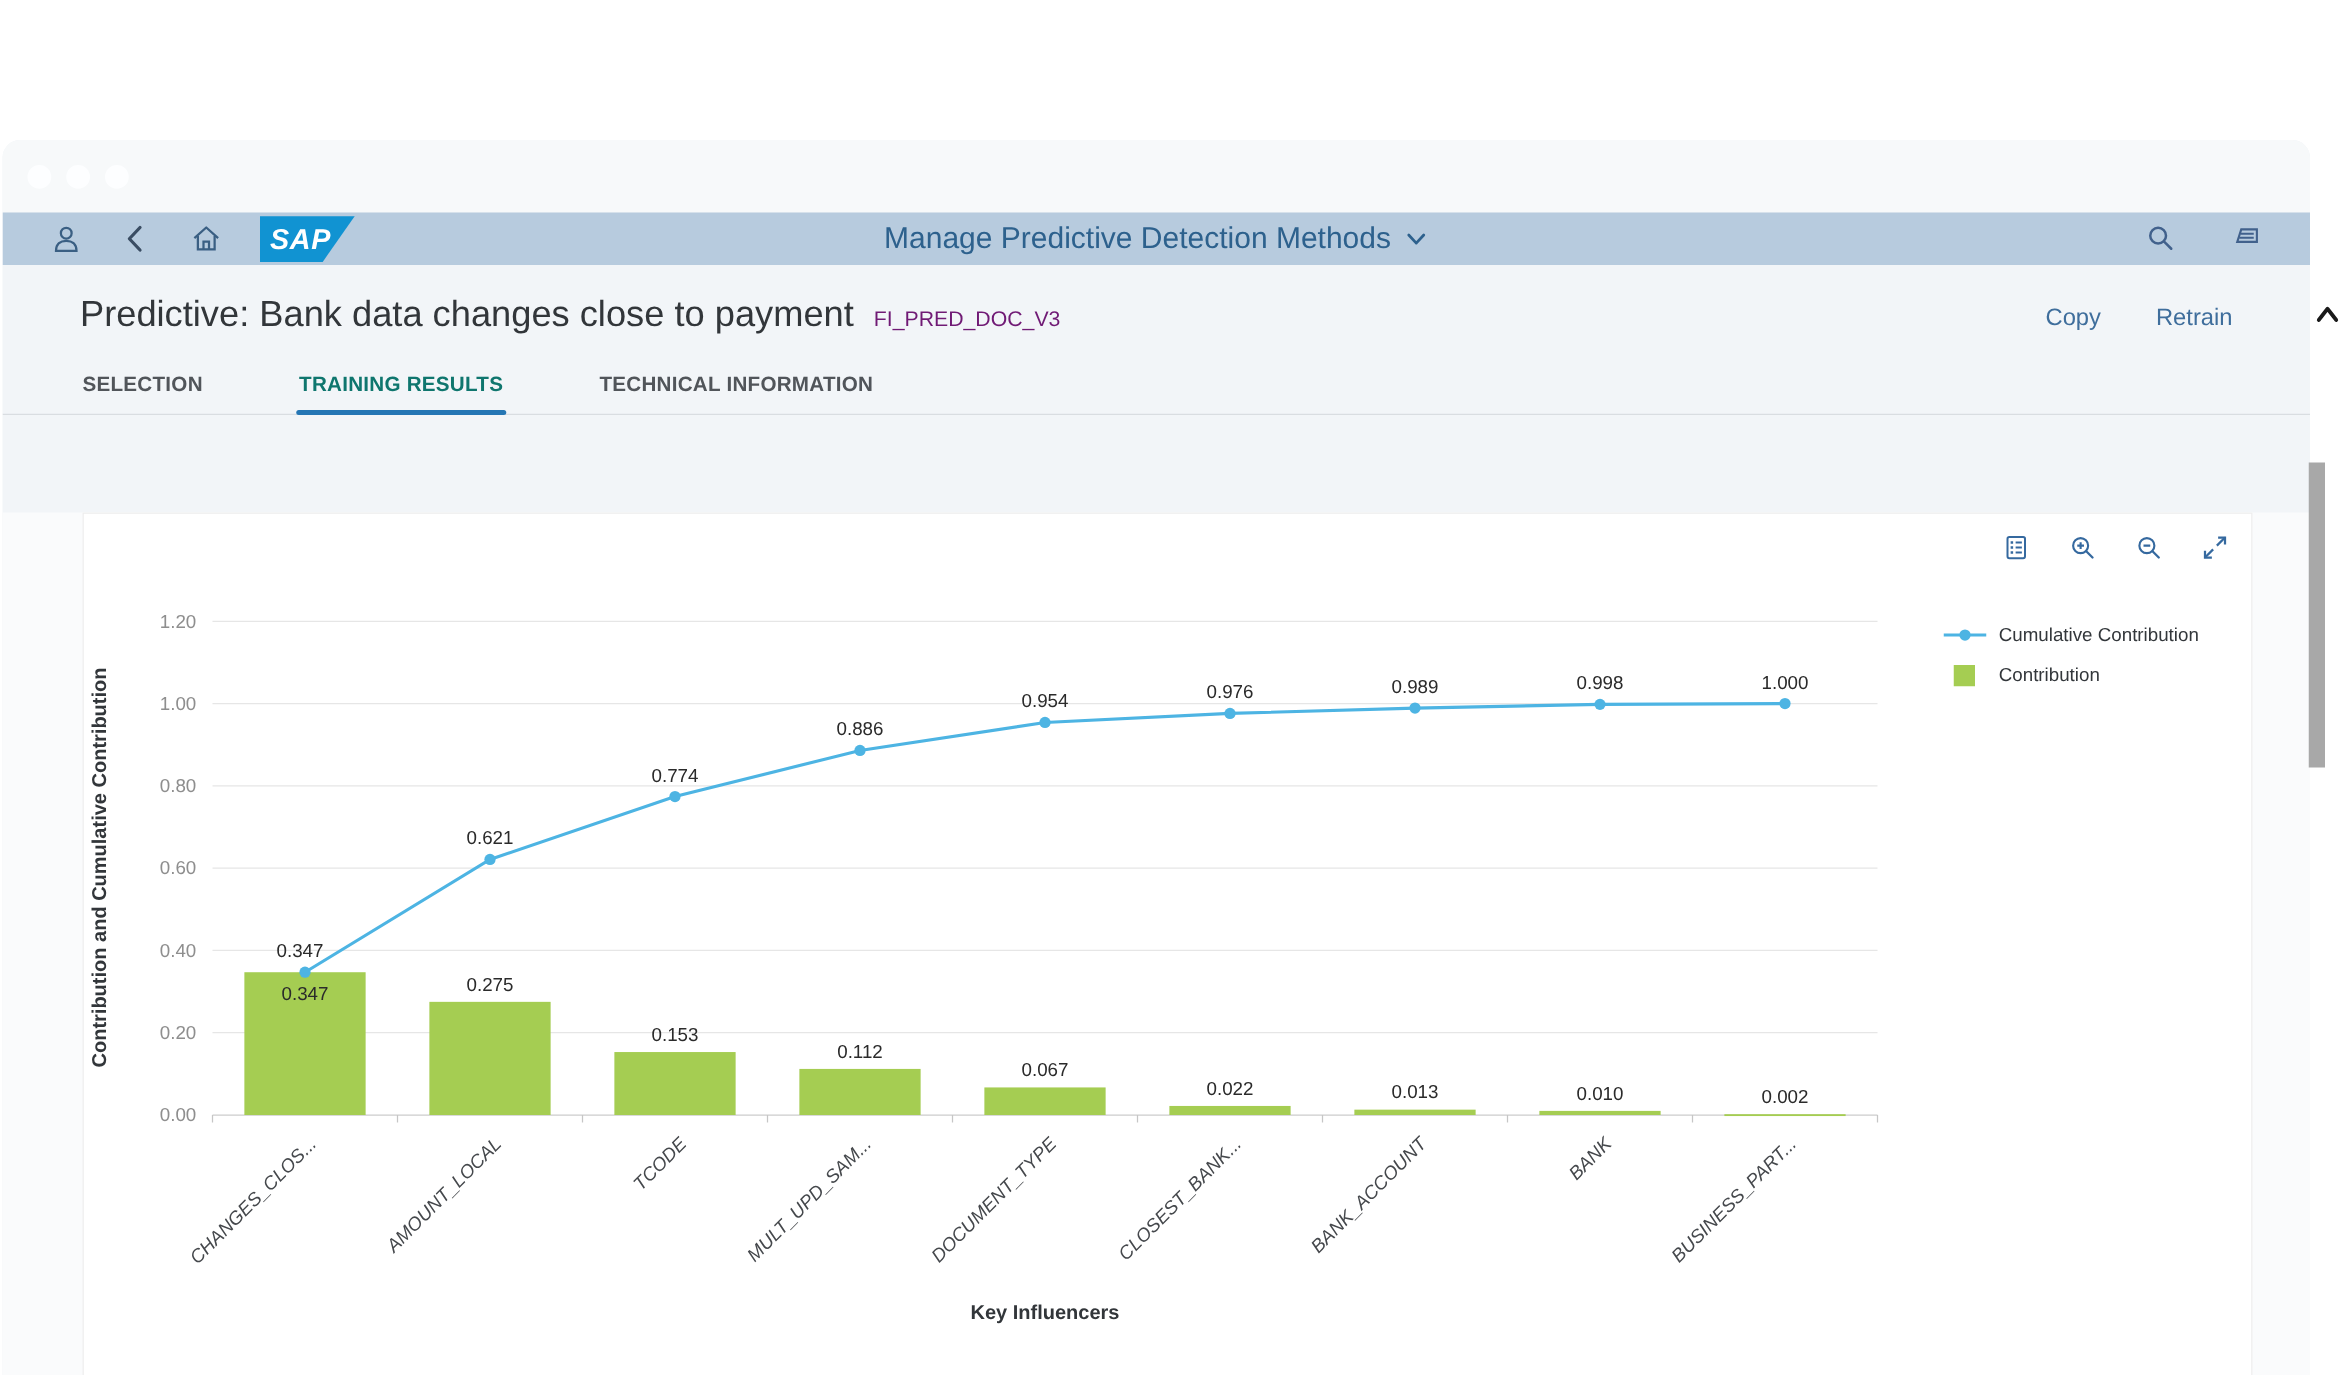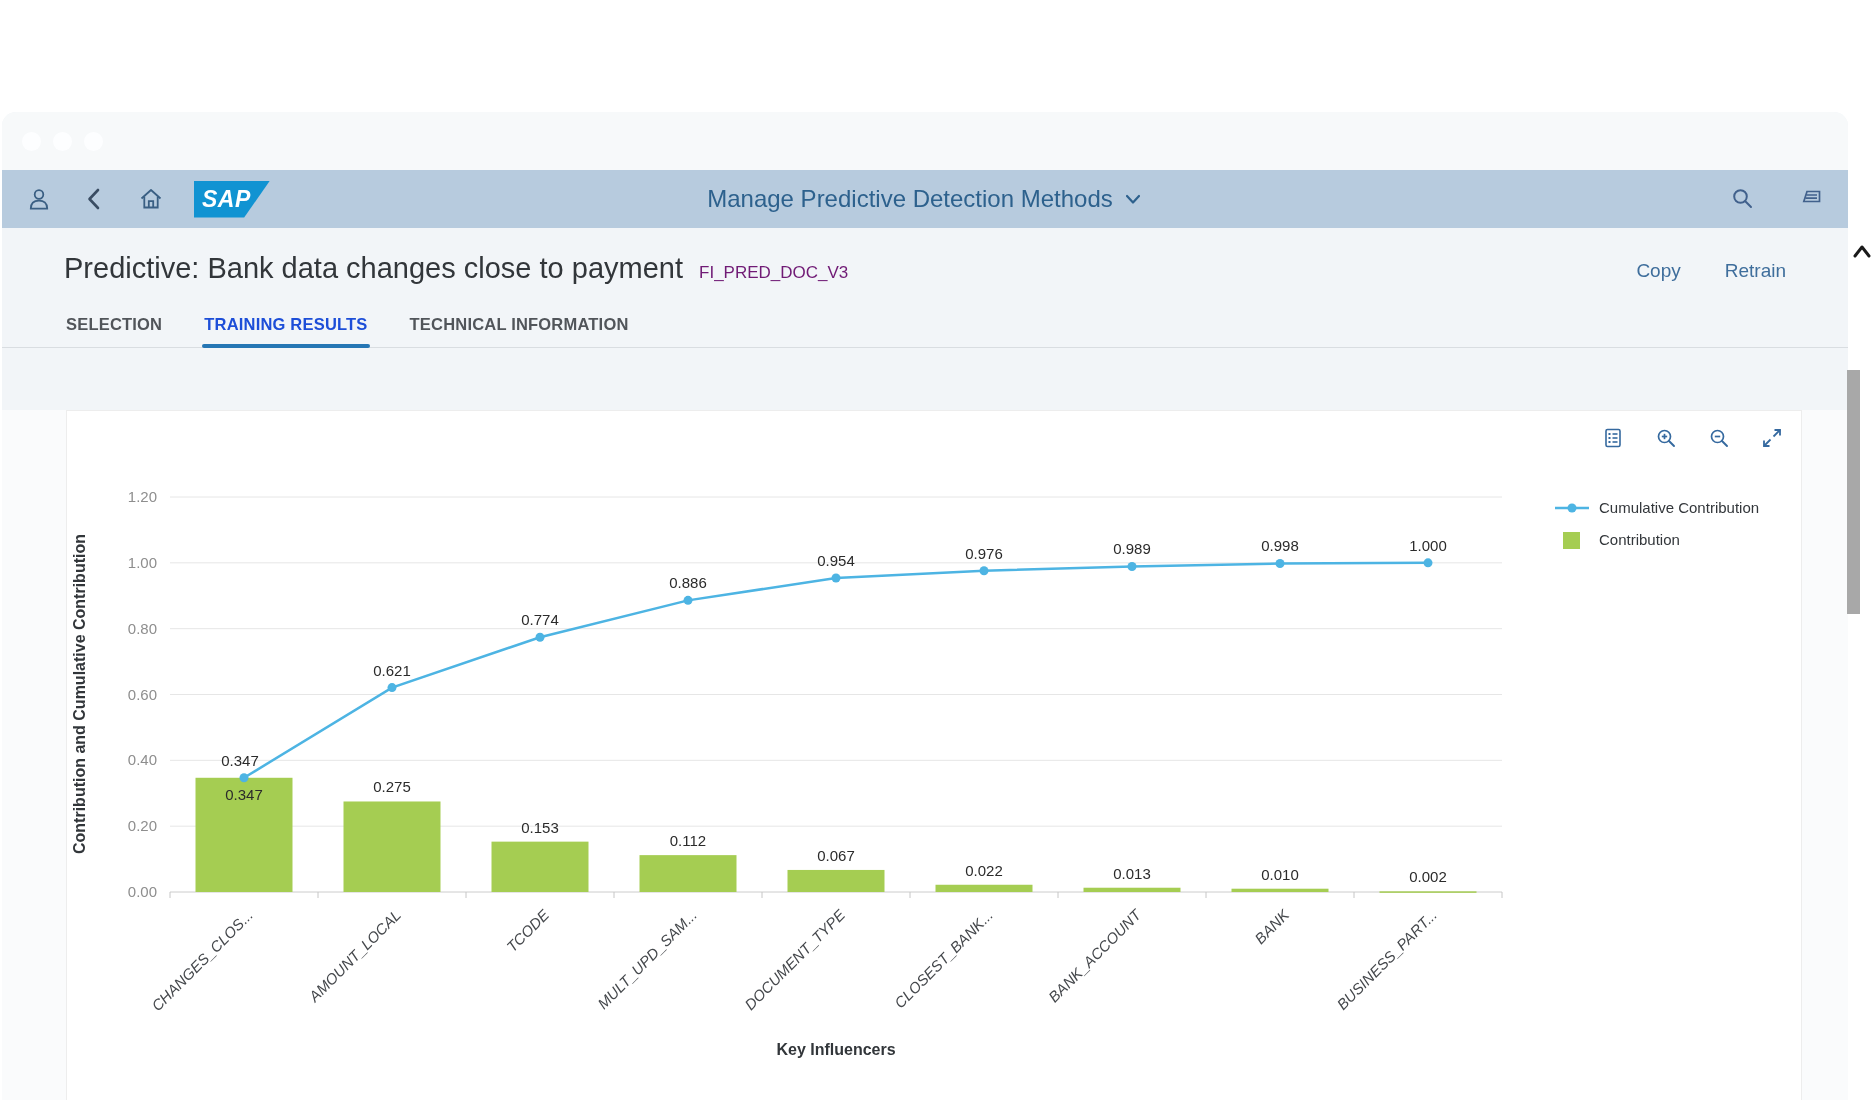--- a/index.html
+++ b/index.html
@@ -8,21 +8,21 @@
   .stage { position:relative; width:1872px; height:1100px; background:#fff; overflow:hidden; }
 
   
   .app-window { position:absolute; left:2px; top:112px; width:1846px; height:988px;
                 background:#f2f5f8; border-radius:14px 14px 0 0; overflow:hidden; }
   .titlebar { height:58px; background:#f7f9fa; display:flex; align-items:center;
               padding-left:20px; gap:12px; border-radius:14px 14px 0 0; }
   .win-dot { width:19px; height:19px; border-radius:50%; background:#fdfeff; }
 
   
-  .shellbar { position:relative; height:58px; background:#b7cbde; display:flex; align-items:center; padding:0 24px; }
+  .shellbar { position:relative; height:42px; background:#b7cbde; display:flex; align-items:center; padding:0 38px; }
   .shell-left { display:flex; align-items:center; gap:30px; z-index:2; }
   .shell-icon { width:26px; height:26px; display:block; cursor:pointer; }
   .sap-logo { width:76px; height:37px; background:#1193d2; color:#fff;
               clip-path:polygon(0 0, 100% 0, 66% 100%, 0 100%);
               font-weight:bold; font-style:italic; font-size:23px;
               display:flex; align-items:center; padding-left:8px; letter-spacing:.5px; cursor:pointer; }
   .shell-title { position:absolute; left:0; right:0; top:0; bottom:0;
                  display:flex; align-items:center; justify-content:center; gap:10px;
                  color:#2d618d; font-size:24px; cursor:pointer; z-index:1; }
   .shell-right { margin-left:auto; display:flex; align-items:center; gap:42px; z-index:2; }
@@ -30,24 +30,24 @@
   
   .page-head { display:flex; align-items:flex-start; padding:24px 62px 0; }
   .title-group { display:flex; align-items:baseline; gap:16px; }
   .obj-title { font-size:29px; font-weight:400; color:#32363a; }
   .obj-id { font-size:17px; color:#701a75; }
   .head-actions { margin-left:auto; display:flex; gap:44px; padding-top:8px; }
   .link-btn { font-size:19px; color:#3f6e9c; cursor:pointer; background:none; border:none;
               font-family:inherit; }
 
   
-  .tabs { display:flex; gap:38px; padding:0 62px; margin-top:22px; border-bottom:1px solid #d9dde1; }
+  .tabs { display:flex; gap:73px; padding:0 62px; margin-top:22px; border-bottom:1px solid #d9dde1; }
   .tab { position:relative; padding:8px 2px 13px; font-size:16.5px; font-weight:700;
          color:#51555a; letter-spacing:.2px; cursor:pointer; }
-  .tab.active { color:#1d4ed8; }
+  .tab.active { color:#0f766e; }
   .tab.active::after { content:''; position:absolute; left:0; right:0; bottom:-1px; height:4px;
                        background:#2576b4; border-radius:2px; }
 
   
   .content { position:absolute; left:0; right:0; top:298px; bottom:0; background:#fafbfc; }
   .chart-card { position:absolute; left:64px; top:0; width:1736px; height:720px;
                 background:#fff; border:1px solid #ededed; }
   .chart-toolbar { position:absolute; top:16px; right:18px; display:flex; gap:31px; z-index:3; }
   .tool-icon { width:22px; height:22px; display:block; cursor:pointer; }
   #chart-svg { display:block; }

